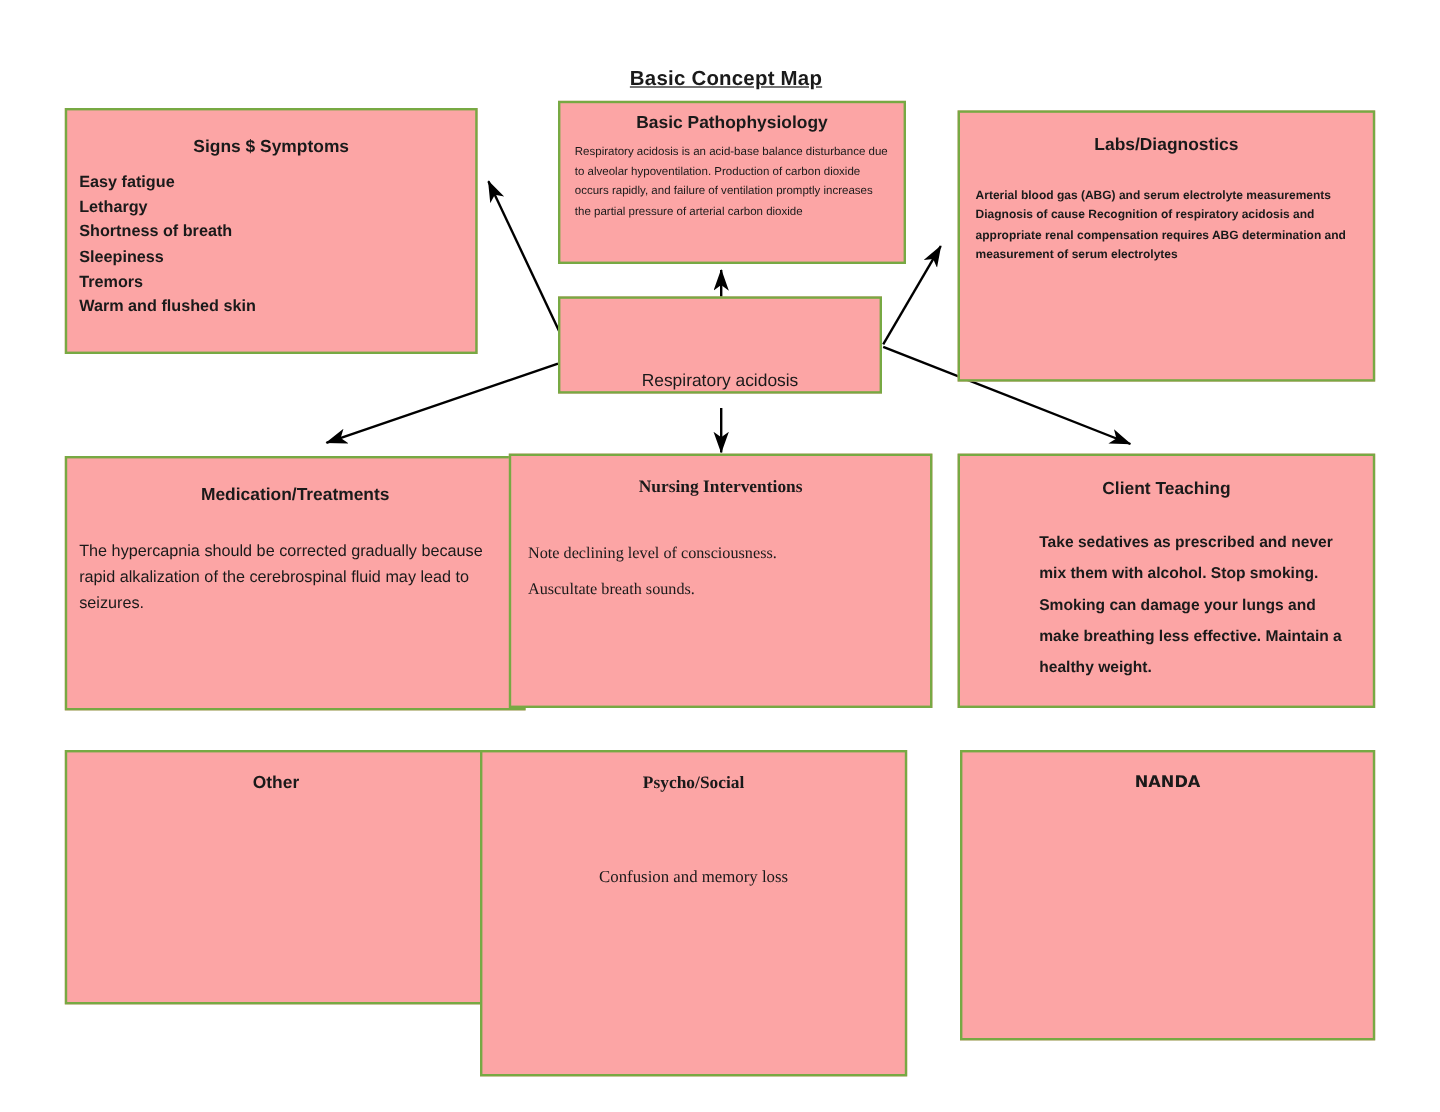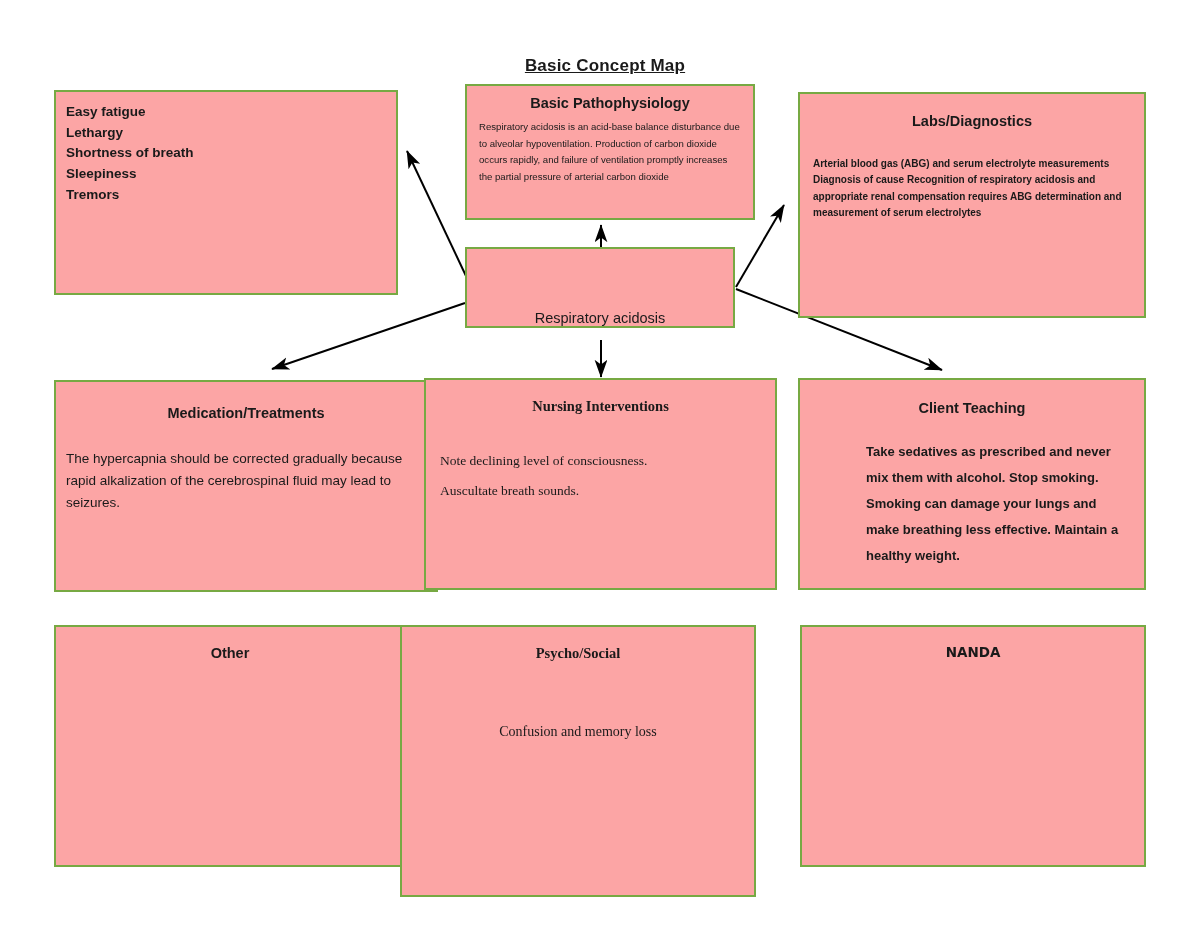--- a/index.html
+++ b/index.html
@@ -182,21 +182,21 @@
     font-weight: bold;
     font-size: 13px;
     line-height: 2.0;
   }
 
   
   #node-other {
     left: 54px;
     top: 625px;
     width: 352px;
-    height: 242px;
+    height: 212px;
   }
   #node-other .node-heading {
     margin-top: 17px;
   }
 
   #node-psycho {
     left: 400px;
     top: 625px;
     width: 356px;
     height: 272px;
@@ -244,26 +244,28 @@
     <line x1="736" y1="287" x2="784" y2="205" stroke="#000000" stroke-width="2" marker-end="url(#arrowhead)"></line>
 
     <line x1="465" y1="303" x2="272" y2="369" stroke="#000000" stroke-width="2" marker-end="url(#arrowhead)"></line>
 
     <line x1="601" y1="340" x2="601" y2="377" stroke="#000000" stroke-width="2" marker-end="url(#arrowhead)"></line>
 
     <line x1="736" y1="289" x2="942" y2="370" stroke="#000000" stroke-width="2" marker-end="url(#arrowhead)"></line>
   </svg>
 
   <div class="node" id="node-signs">
+    <div class="node-heading">Signs $ Symptoms</div>
     <ul class="sym-list">
       <li>Easy fatigue</li>
       <li>Lethargy</li>
       <li>Shortness of breath</li>
       <li>Sleepiness</li>
       <li>Tremors</li>
+      <li>Warm and flushed skin</li>
     </ul>
   </div>
 
   <div class="node" id="node-patho">
     <div class="node-heading">Basic Pathophysiology</div>
     <div class="patho-text">Respiratory acidosis is an acid-base balance disturbance due to alveolar hypoventilation. Production of carbon dioxide occurs rapidly, and failure of ventilation promptly increases the partial pressure of arterial carbon dioxide</div>
   </div>
 
   <div class="node" id="node-labs">
     <div class="node-heading">Labs/Diagnostics</div>

